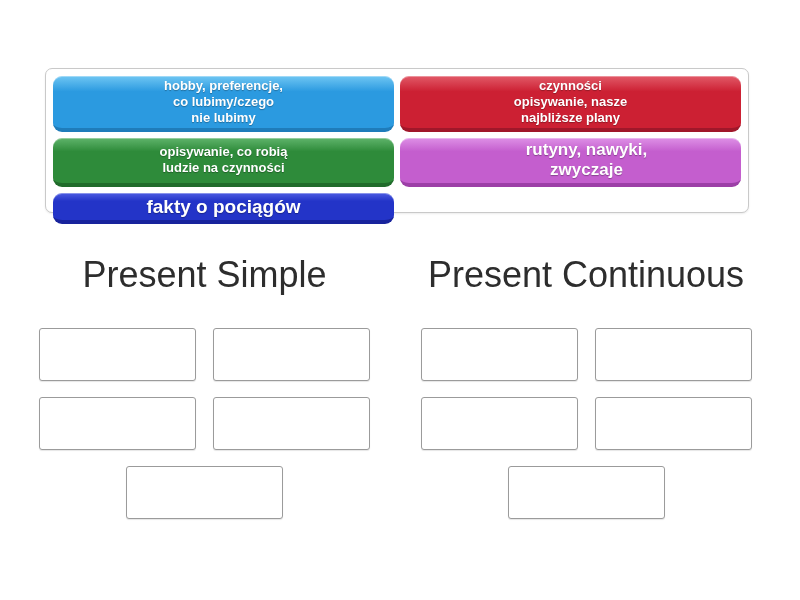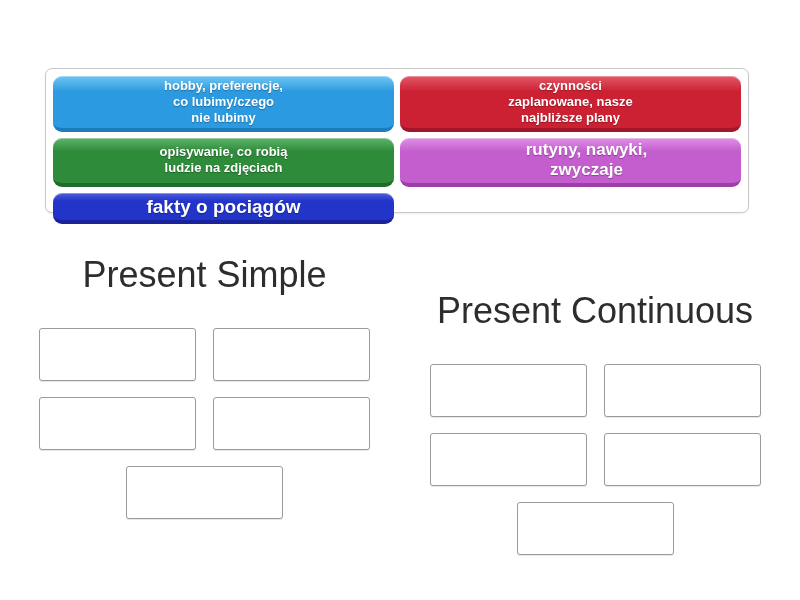--- a/index.html
+++ b/index.html
@@ -24,21 +24,21 @@
     border-bottom:4px solid var(--dark);
     box-shadow:inset 0 1px 0 rgba(255,255,255,0.35);
   }
   .fs-s { font-size:13px; }
   .fs-m { font-size:17px;padding-left:37px; }
   .fs-l { font-size:19px; }
 
   
   .group { position:absolute; top:253px; }
   .group-left  { left:39px;  width:331px; }
-  .group-right { left:428px; width:334px;margin-top:36px; }
+  .group-right { left:419px; width:334px; }
   .group-title {
     font-size:36px; font-weight:400; color:#2d2d2d; text-align:center;
     line-height:1.2; margin-bottom:32px; white-space:nowrap;
   }
   .slots {
     display:grid; grid-template-columns:157px 157px;
     column-gap:17px; row-gap:16px; justify-content:center;
   }
   .slot {
     width:157px; height:53px; background:#ffffff;
@@ -50,24 +50,24 @@
 </head>
 <body>
 
 <div class="stage">
 
   <div class="tray">
     <div class="tile fs-s" style="--main: #2b9ae0; --light: #6fc6f3; --dark: #1f7cba;">hobby, preferencje,
 co lubimy/czego
 nie lubimy</div>
     <div class="tile fs-s" style="--main: #cc2033; --light: #e25a68; --dark: #a0172a;">czynności
-zaplanowane, nasze
+opisywanie, nasze
 najbliższe plany</div>
     <div class="tile fs-s" style="--main: #2e8b3a; --light: #5fb46b; --dark: #206b2b;">opisywanie, co robią
-ludzie na zdjęciach</div>
+ludzie na czynności</div>
     <div class="tile fs-m" style="--main: #c45ece; --light: #de90e6; --dark: #9c3fa7;">rutyny, nawyki,
 zwyczaje</div>
     <div class="tile fs-l" style="--main: #2334c8; --light: #4d5ce2; --dark: #18239c;">fakty o pociągów</div>
   </div>
 
   <div class="group group-left">
     <div class="group-title">Present Simple</div>
     <div class="slots">
       <div class="slot"></div>
       <div class="slot"></div>

